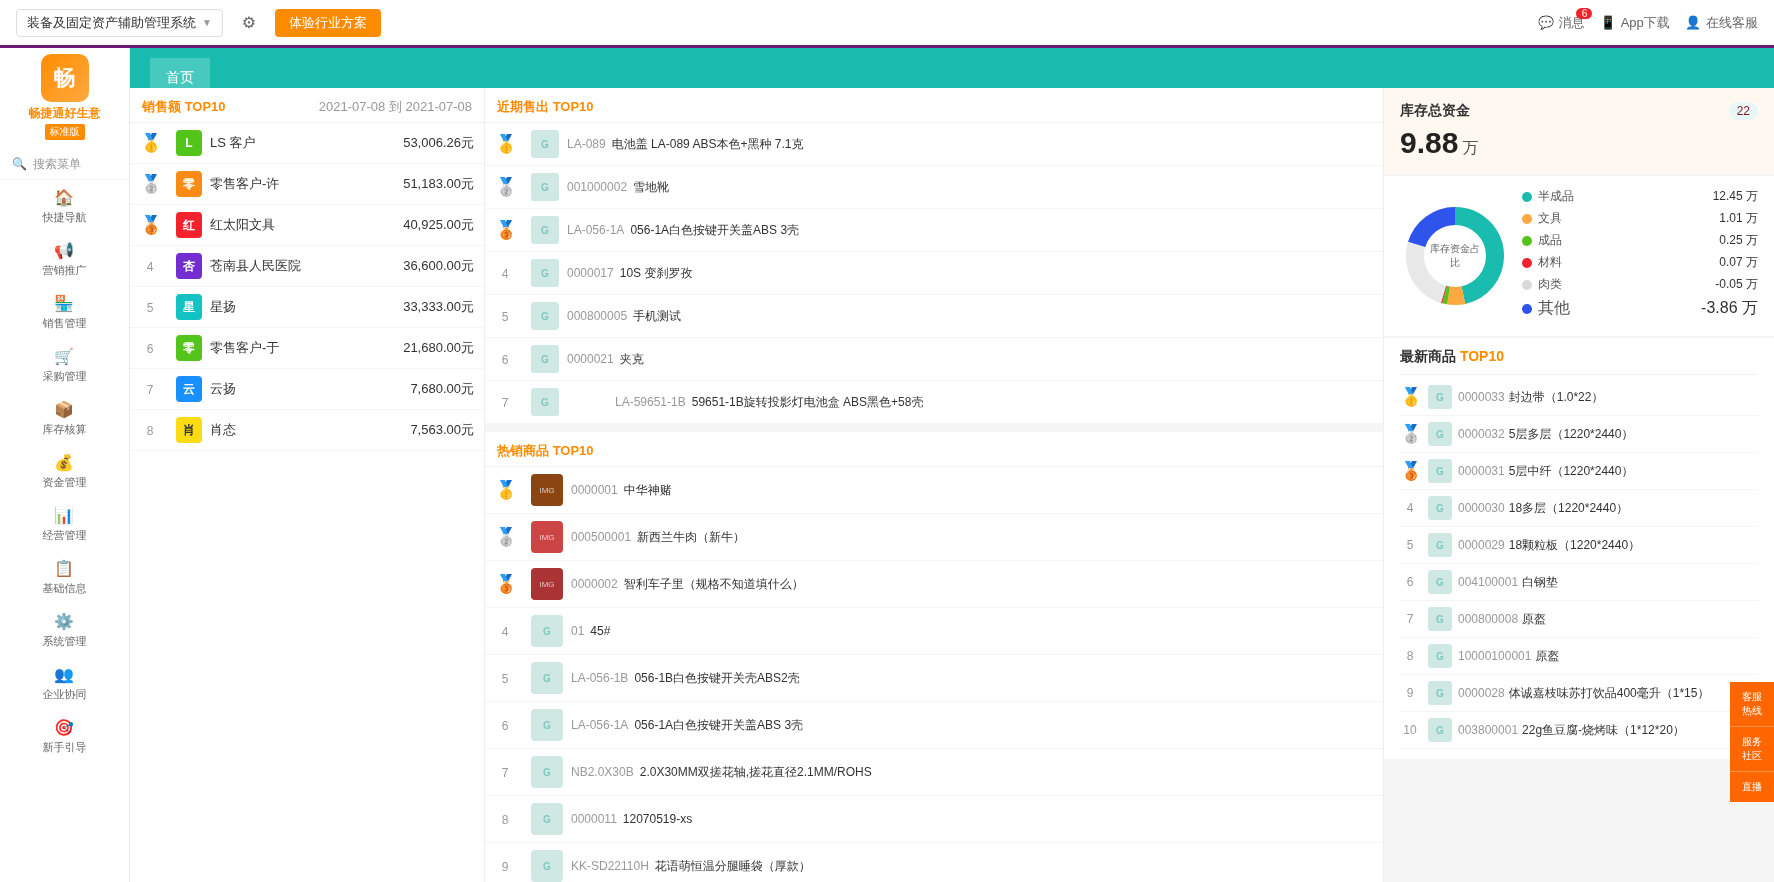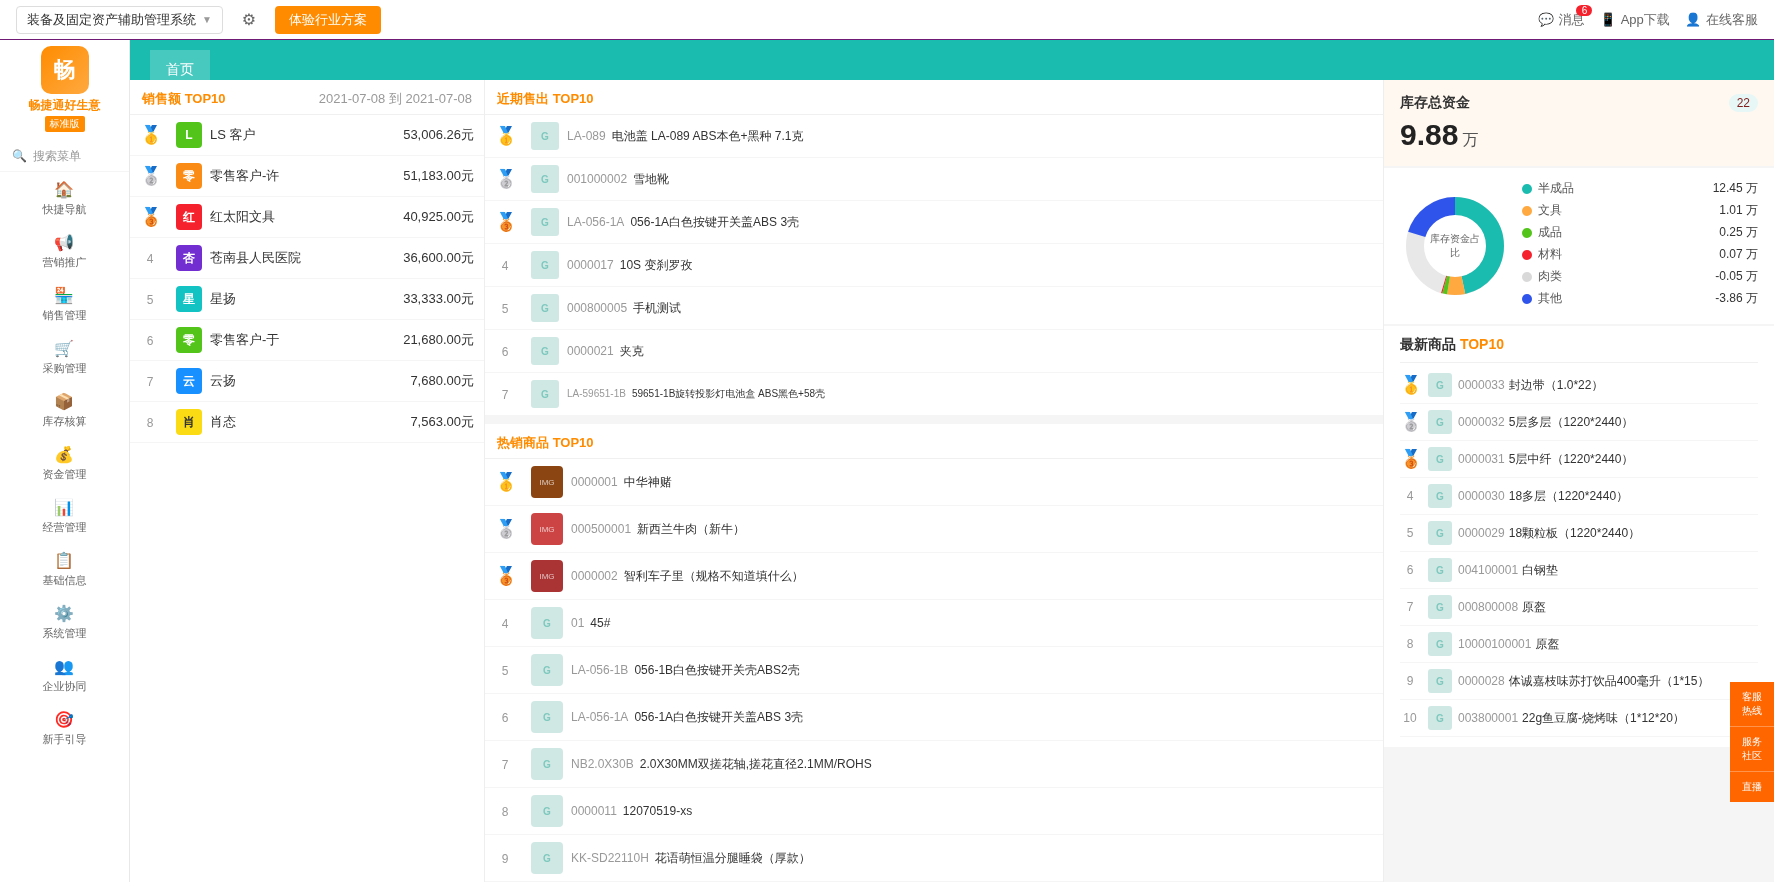--- a/index.html
+++ b/index.html
@@ -1,19 +1,19 @@
 <!DOCTYPE html>
 <html><head>
   <meta charset="utf-8">
   <style>
     * { margin: 0; padding: 0; box-sizing: border-box; }
     body { font-family: 'Microsoft YaHei', Arial, sans-serif; font-size: 13px; background: #f5f5f5; width: 1774px; min-height: 882px; overflow-x: hidden; }
     
     
-    .topbar { height: 40px; background: #fff; border-bottom: 1px solid #701a75; display: flex; align-items: center; padding: 0 16px; justify-content: space-between; }
+    .topbar { height: 48px; background: #fff; border-bottom: 3px solid #701a75; display: flex; align-items: center; padding: 0 16px; justify-content: space-between; }
     .topbar-left { display: flex; align-items: center; gap: 12px; }
     .system-selector { display: flex; align-items: center; gap: 6px; border: 1px solid #ddd; padding: 4px 10px; border-radius: 4px; cursor: pointer; font-size: 13px; color: #333; }
     .system-selector .arrow { color: #999; font-size: 10px; }
     .gear-btn { width: 28px; height: 28px; display: flex; align-items: center; justify-content: center; cursor: pointer; color: #666; font-size: 16px; }
     .trial-btn { background: #ff8c00; color: #fff; border: none; padding: 5px 14px; border-radius: 4px; cursor: pointer; font-size: 13px; }
     .topbar-right { display: flex; align-items: center; gap: 16px; font-size: 13px; color: #666; }
     .topbar-right-item { display: flex; align-items: center; gap: 4px; cursor: pointer; position: relative; }
     .badge { background: #f5222d; color: #fff; border-radius: 10px; font-size: 10px; padding: 0 4px; position: absolute; top: -6px; right: -8px; min-width: 16px; text-align: center; }
     
     
@@ -228,21 +228,21 @@
     <span style="flex:1; font-size:12px; color:#333;"><span style="color:#999; margin-right:6px;">000800005</span>手机测试</span>
   </div>
               <div style="display: flex; align-items: center; padding: 7px 10px; border-bottom: 1px solid rgb(245, 245, 245);">
     <span style="width:28px; flex-shrink:0;"><span style="color:#999; font-size:12px; width:20px; display:inline-block; text-align:center;">6</span></span>
     <div style="width:28px; height:28px; background:#d0e8e4; border-radius:3px; display:flex; align-items:center; justify-content:center; flex-shrink:0; margin:0 8px; color:#7ec8be; font-size:10px; font-weight:bold;">G</div>
     <span style="flex:1; font-size:12px; color:#333;"><span style="color:#999; margin-right:6px;">0000021</span>夹克</span>
   </div>
               <div style="display: flex; align-items: center; padding: 7px 10px; border-bottom: 1px solid rgb(245, 245, 245);">
     <span style="width:28px; flex-shrink:0;"><span style="color:#999; font-size:12px; width:20px; display:inline-block; text-align:center;">7</span></span>
     <div style="width:28px; height:28px; background:#d0e8e4; border-radius:3px; display:flex; align-items:center; justify-content:center; flex-shrink:0; margin:0 8px; color:#7ec8be; font-size:10px; font-weight:bold;">G</div>
-    <span style="flex:1; font-size:10px; color:#333;"><span style="color:#999; margin-right:6px;">LA-59651-1B</span>59651-1B旋转投影灯电池盒 ABS黑色+58壳</span>
+    <span style="flex:1; font-size:12px; color:#333;margin-left:48px;"><span style="color:#999; margin-right:6px;">LA-59651-1B</span>59651-1B旋转投影灯电池盒 ABS黑色+58壳</span>
   </div>
             </div>
 
           <div style="height:8px; background:#f5f5f5;"></div>
 
           <div style="padding:10px 12px 6px; border-bottom:1px solid #f0f0f0;">
             <span style="color:#ff8c00; font-weight:bold; font-size:13px;">热销商品</span>
             <span style="color:#ff8c00; font-weight:bold; font-size:13px;"> TOP10</span>
           </div>
           <div id="hot-products-list">
@@ -351,21 +351,21 @@
                   <div style="display: flex; align-items: center; gap: 6px; margin-bottom: 5px; font-size: 12px;">
     <span style="width:10px; height:10px; border-radius:50%; background:#f5222d; flex-shrink:0;"></span>
     <span style="flex:1; color:#555;">材料</span>
     <span style="color:#333; font-weight:500; min-width:60px; text-align:right;">0.07 万</span>
   </div>
                   <div style="display: flex; align-items: center; gap: 6px; margin-bottom: 5px; font-size: 12px;">
     <span style="width:10px; height:10px; border-radius:50%; background:#d9d9d9; flex-shrink:0;"></span>
     <span style="flex:1; color:#555;">肉类</span>
     <span style="color:#333; font-weight:500; min-width:60px; text-align:right;">-0.05 万</span>
   </div>
-                  <div style="display: flex; align-items: center; gap: 6px; margin-bottom: 5px; font-size: 12px;">
+                  <div style="display: flex; align-items: center; gap: 6px; margin-bottom: 5px; font-size: 16px;">
     <span style="width:10px; height:10px; border-radius:50%; background:#2f54eb; flex-shrink:0;"></span>
     <span style="flex:1; color:#555;">其他</span>
     <span style="color:#333; font-weight:500; min-width:60px; text-align:right;">-3.86 万</span>
   </div>
                 </div>
             </div>
           </div>
 
           <div style="background:#fff; padding:10px 16px;">
             <div style="padding-bottom:8px; border-bottom:1px solid #f0f0f0; margin-bottom:4px;">

